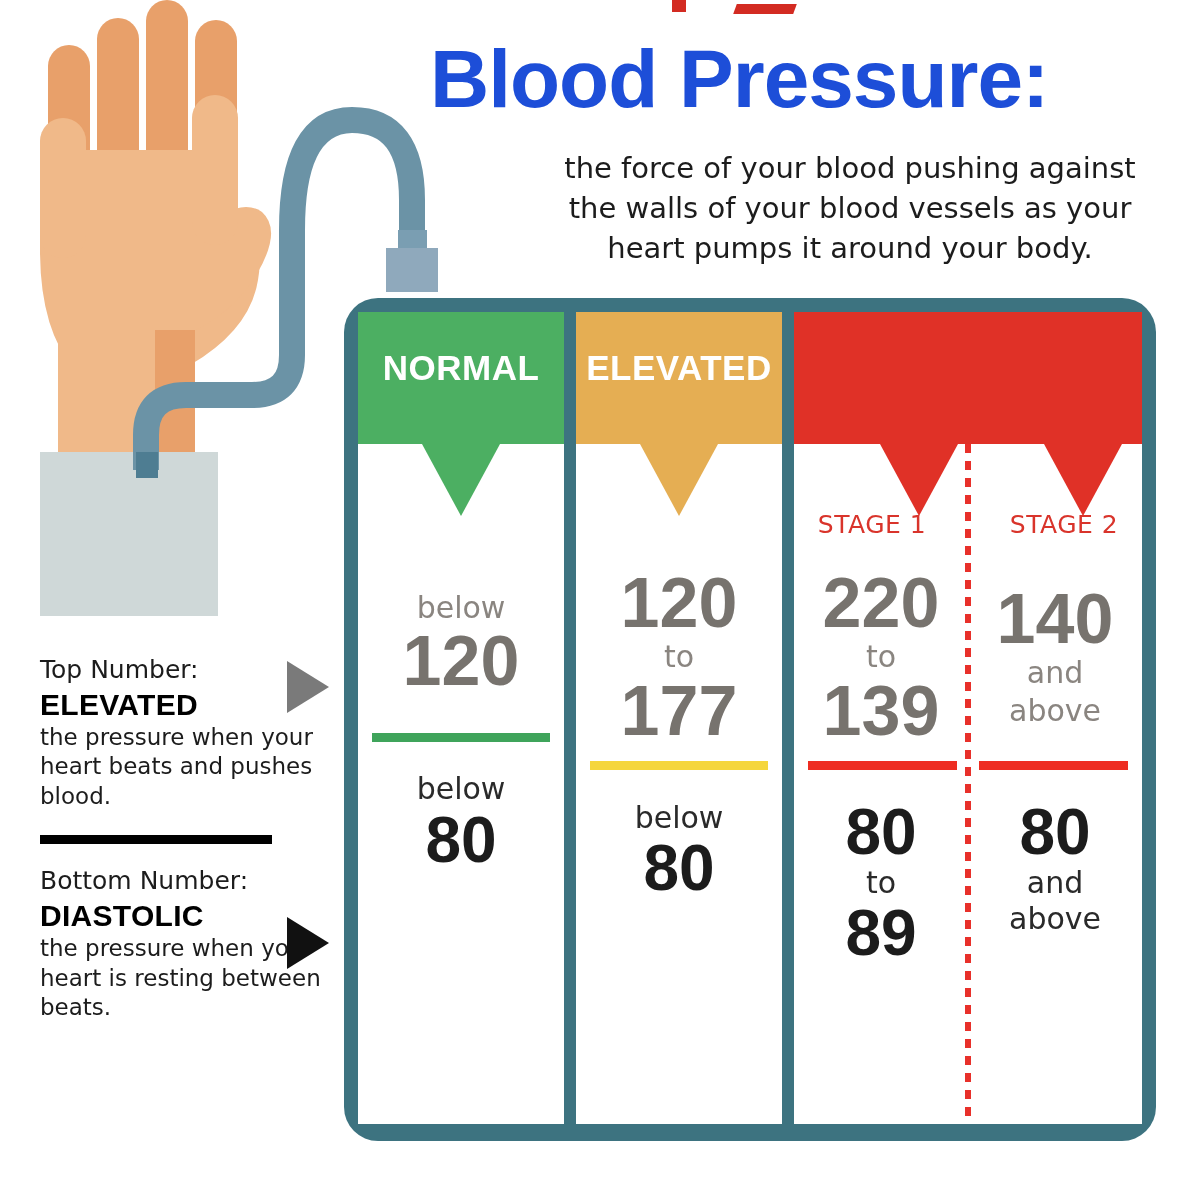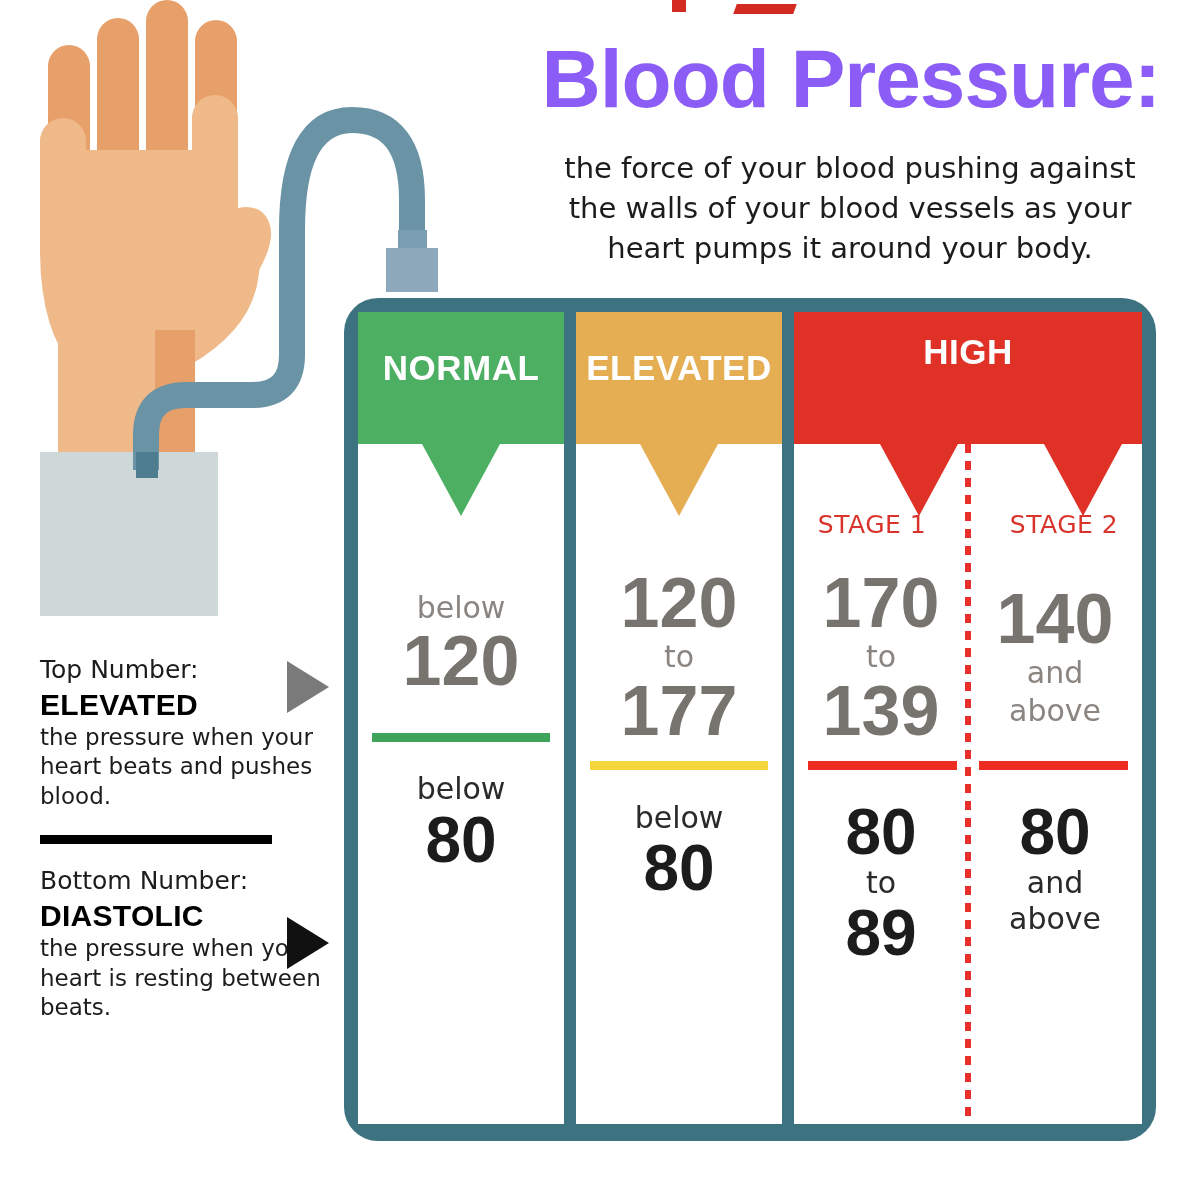--- a/index.html
+++ b/index.html
@@ -12,24 +12,23 @@
   }
 
   
   .remnant { position:absolute; background:#D32B22; }
   #rem1 { left:672px; top:0px;  width:14px; height:12px; }
   #rem2 { left:735px; top:4px;  width:60px; height:10px; transform:skewX(-20deg); }
 
   
   .headline {
     position:absolute; left:430px; top:38px; width:730px;
-    font-size:82px; font-weight:bold; color:#8b5cf6;
+    font-size:82px; font-weight:bold; color:#1d4ed8;
     letter-spacing:-1px; line-height:1.0;
     font-family:"Liberation Sans", sans-serif;
-    text-align:right;
   }
   .subhead {
     position:absolute; left:540px; top:148px; width:620px;
     font-size:29px; color:#1c1c1c; line-height:1.38;
     text-align:center;
     font-family:"DejaVu Sans", sans-serif;
   }
 
   
   .illus { position:absolute; left:0; top:0; width:440px; height:650px; }
@@ -249,36 +248,35 @@
         <div class="dia-cell">
           <div class="word-dark">below</div>
           <div class="num-dark">80</div>
         </div>
       </div>
       <div class="spacer"></div>
     </div>
 
     <div class="col col-high">
       <div class="banner banner-high">
-        <div class="banner-title">HIGH</div>
         <div class="notch notch-red-a"></div>
         <div class="notch notch-red-b"></div>
       </div>
 
       <div class="dotted"></div>
 
       <div class="stage-row">
         <div class="stage-lbl">STAGE 1</div>
         <div class="stage-lbl">STAGE 2</div>
       </div>
 
       <div class="sys-block">
         <div class="sys-split">
           <div class="sys-cell">
-            <div class="num-gray">170</div>
+            <div class="num-gray">220</div>
             <div class="word-gray">to</div>
             <div class="num-gray">139</div>
           </div>
           <div class="sys-cell">
             <div class="num-gray">140</div>
             <div class="word-gray">and</div>
             <div class="word-gray">above</div>
           </div>
         </div>
       </div>

